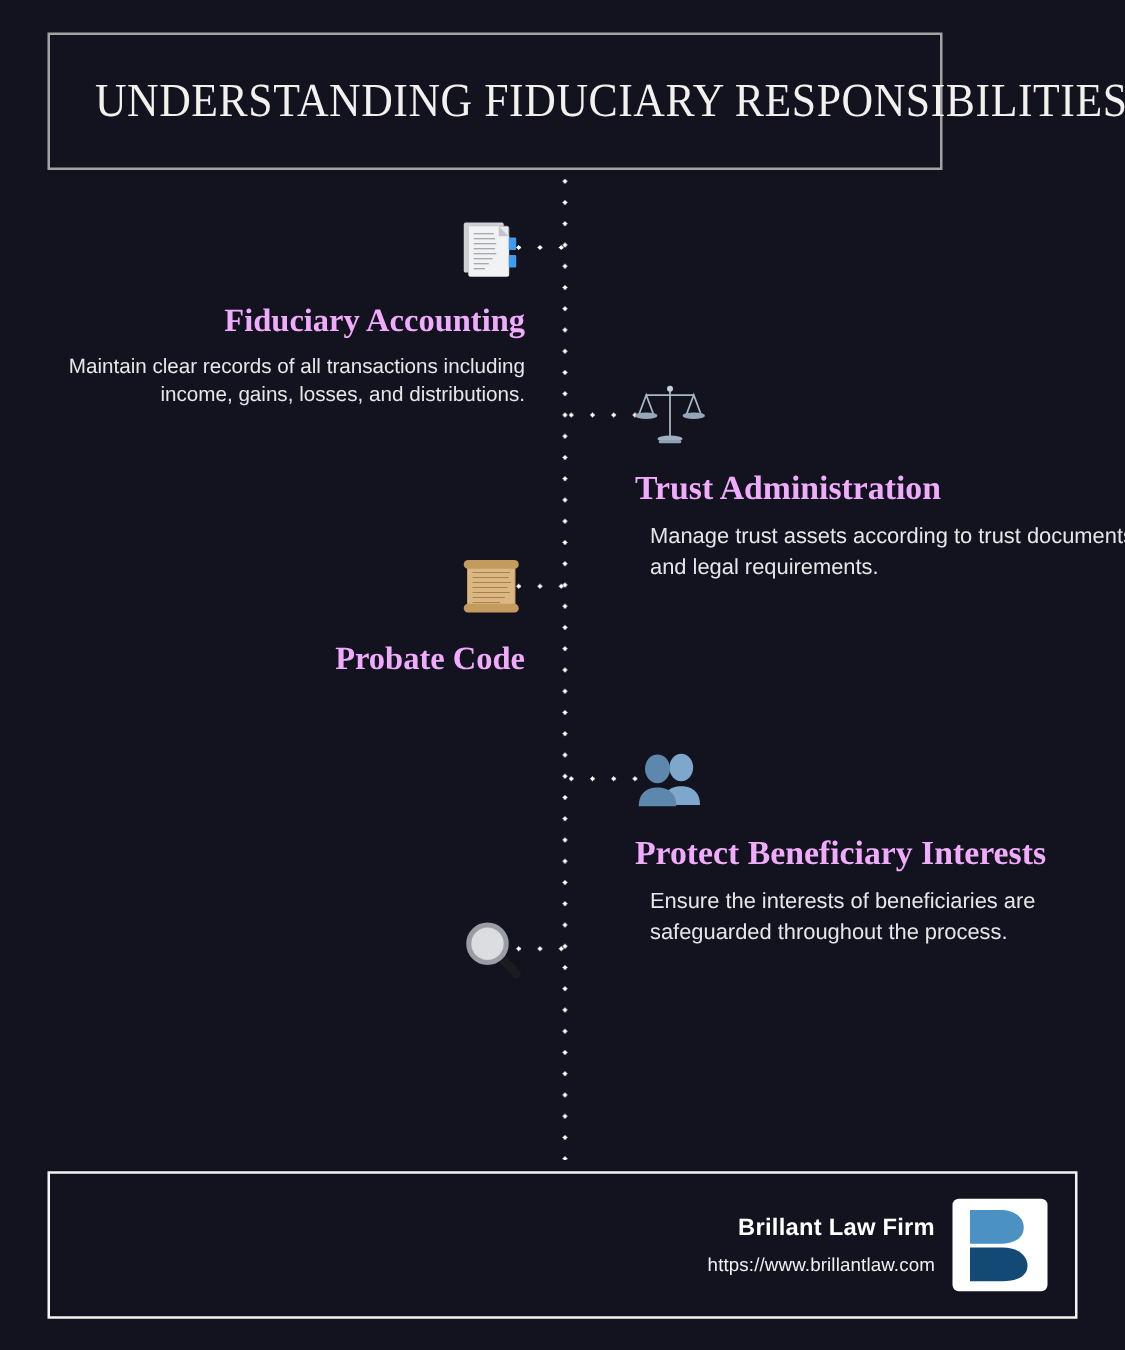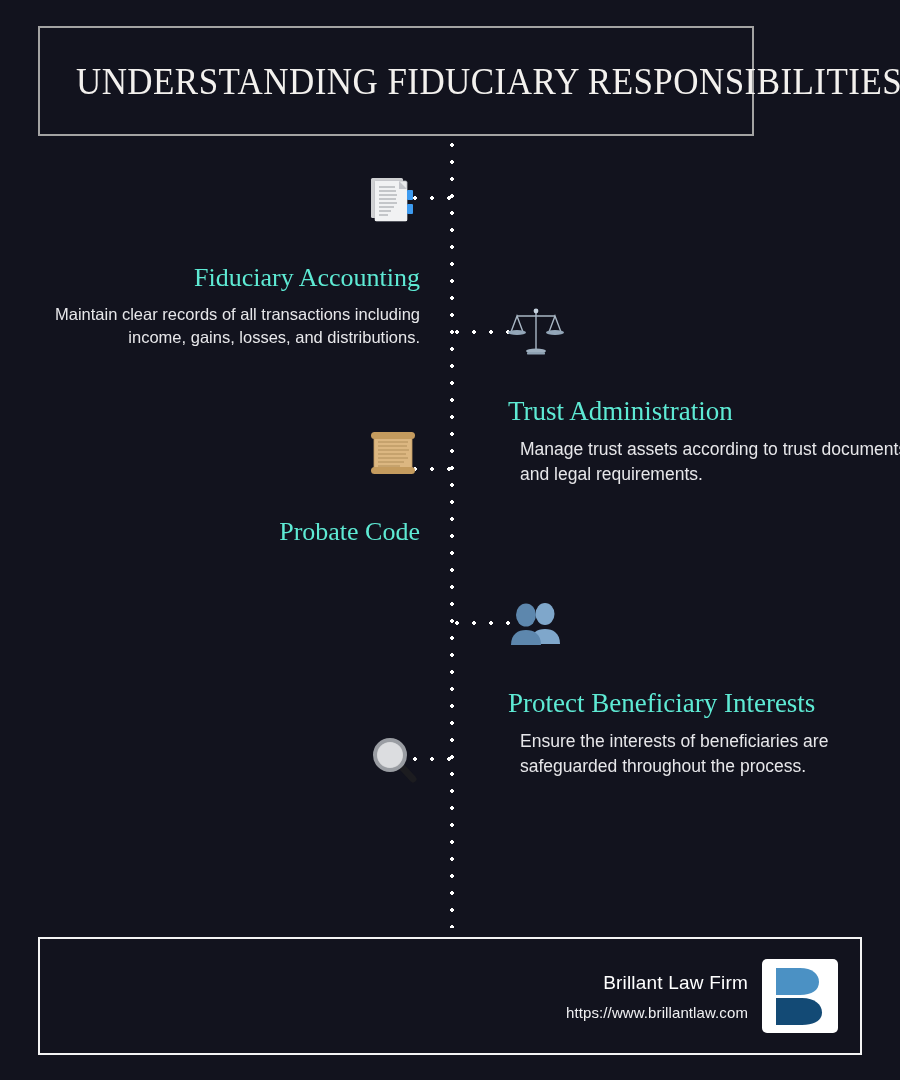--- a/index.html
+++ b/index.html
@@ -75,24 +75,25 @@
     height: 58px;
     display: flex;
     align-items: center;
   }
   .row.left  .icon-wrap { justify-content: flex-end; }
   .row.right .icon-wrap { justify-content: flex-start; }
 
   .row .heading {
     font-family: "Liberation Serif", serif;
     font-size: 26px;
-    color: #5eead4;
-    margin-top: 36px;
+    color: #f0abfc;
+    margin-top: 15px;
     line-height: 1.1;
     white-space: nowrap;
+    font-weight: bold;
   }
   .row .body {
     font-family: "Liberation Sans", sans-serif;
     font-size: 16.5px;
     line-height: 1.42;
     color: #e7e7ea;
     margin-top: 10px;
     margin-left: 12px;
   }
   .row.right .body { font-size: 17.5px; }
@@ -112,21 +113,21 @@
     position: absolute;
     right: 22px;
     top: 20px;
     display: flex;
     align-items: center;
     gap: 14px;
   }
   .footer-text { text-align: right; }
   .firm-name {
     font-family: "Liberation Sans", sans-serif;
-    font-weight: normal;
+    font-weight: bold;
     font-size: 19px;
     color: #ffffff;
     letter-spacing: 0.2px;
     text-align: right;
   }
   .firm-url {
     font-family: "Liberation Sans", sans-serif;
     font-size: 15px;
     color: #f0f0f2;
     margin-top: 10px;
@@ -201,21 +202,21 @@
         <ellipse cx="9" cy="28.5" rx="9" ry="2.6" fill="#93a6b8"></ellipse>
         <ellipse cx="47" cy="28.5" rx="9" ry="2.6" fill="#93a6b8"></ellipse>
         <ellipse cx="28" cy="47" rx="10" ry="2.6" fill="#9fb0c0"></ellipse>
         <rect x="19" y="48" width="18" height="2.6" rx="1.2" fill="#8fa2b3"></rect>
       </svg>
     </div>
     <div class="heading">Trust Administration</div>
     <div class="body">Manage trust assets according to trust documents and legal requirements.</div>
   </div>
 
-  <div class="row left" style="top:424px;">
+  <div class="row left" style="top:440px;">
     <div class="icon-wrap">
       <svg width="54" height="50" viewBox="0 0 54 50">
         <rect x="8" y="8" width="38" height="34" fill="#dcb781"></rect>
         <rect x="8" y="8" width="38" height="34" fill="none" stroke="#c09a63" stroke-width="0.8"></rect>
         <g stroke="#9c7b47" stroke-width="0.8" opacity="0.85">
           <line x1="12" y1="14" x2="42" y2="14"></line>
           <line x1="12" y1="18" x2="41" y2="18"></line>
           <line x1="12" y1="22" x2="43" y2="22"></line>
           <line x1="12" y1="26" x2="40" y2="26"></line>
           <line x1="12" y1="30" x2="42" y2="30"></line>

